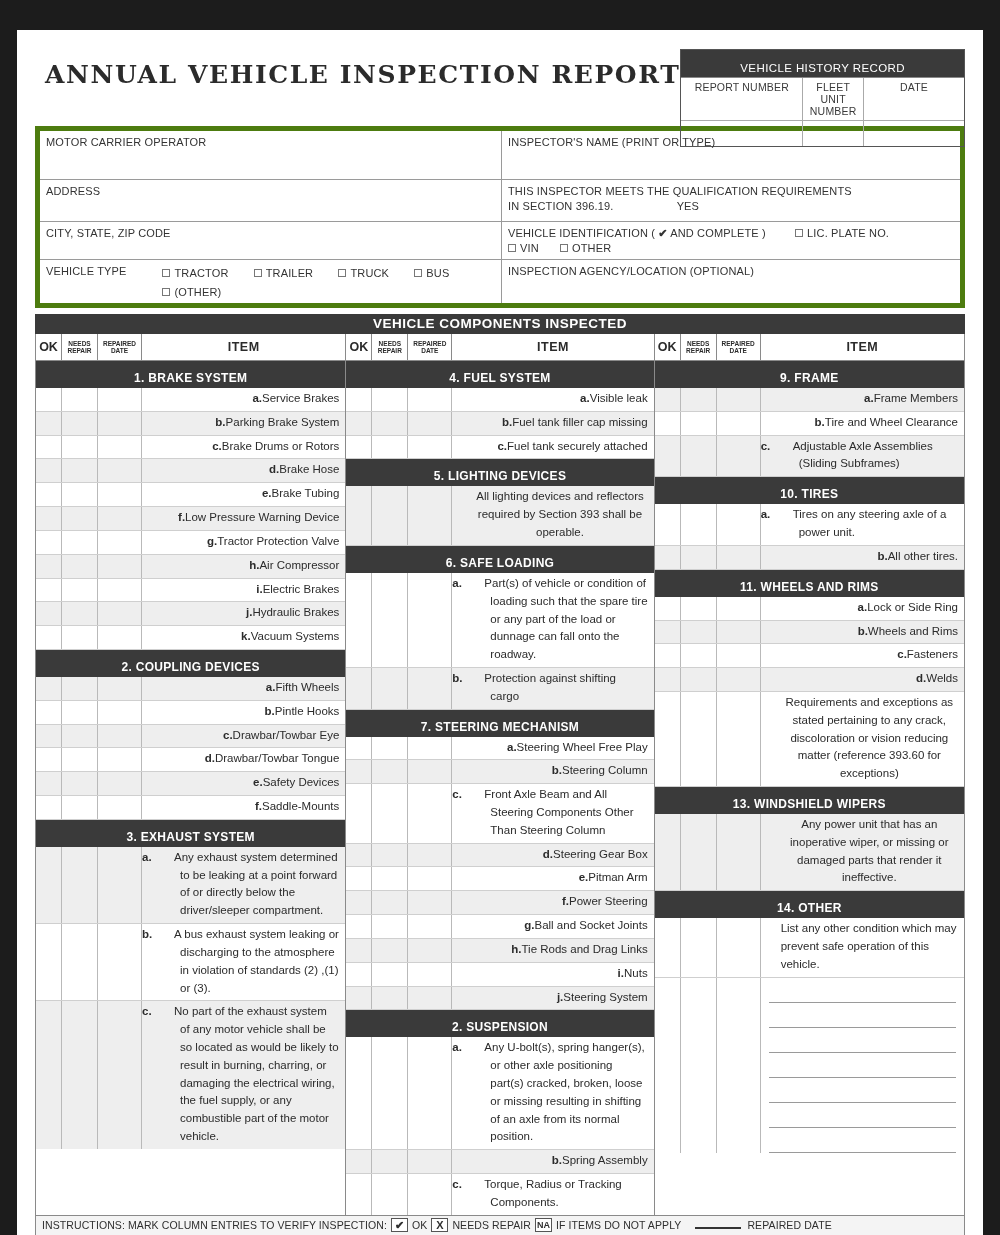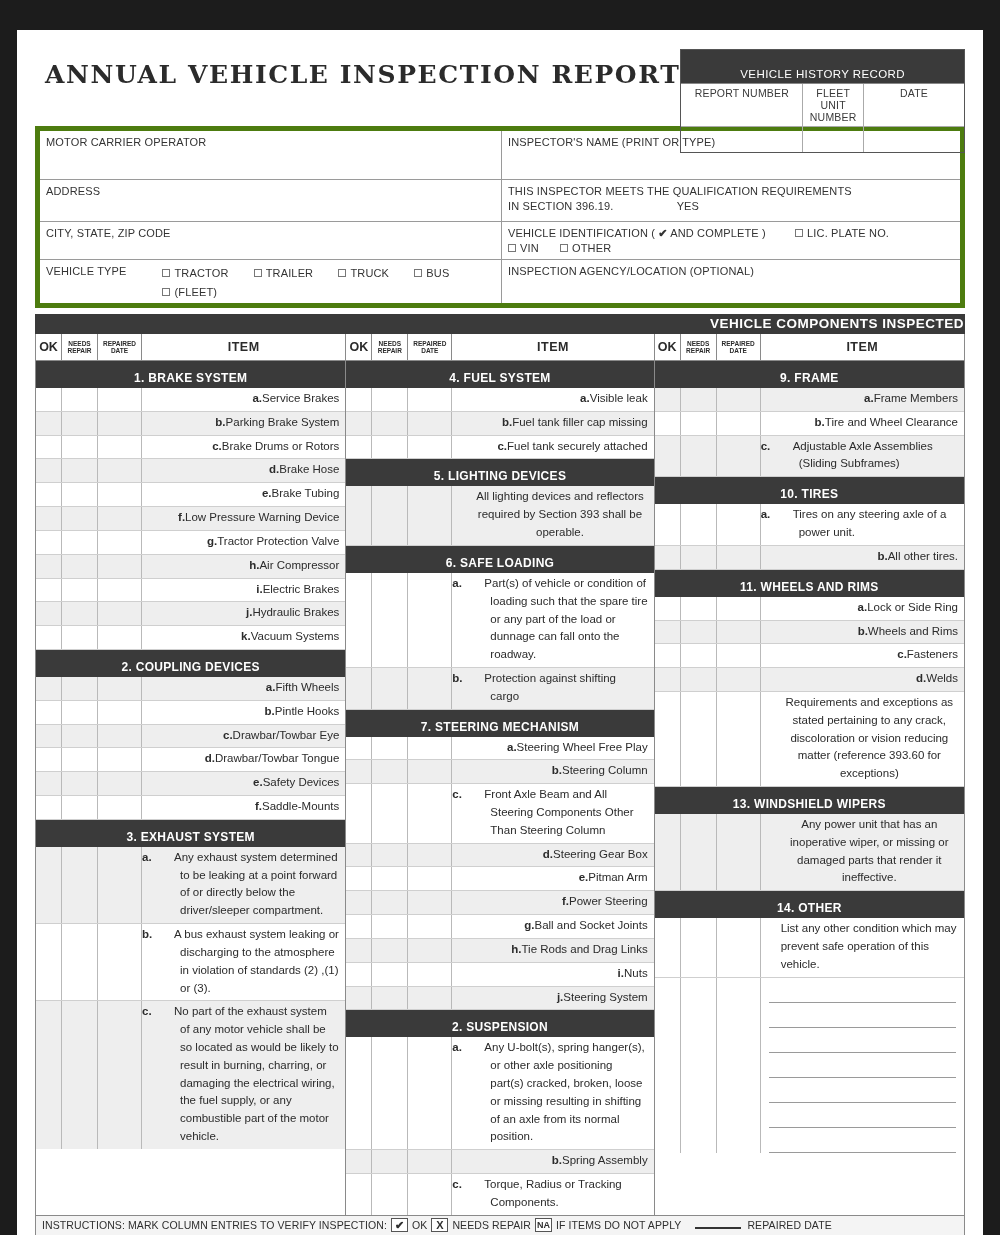--- a/index.html
+++ b/index.html
@@ -22,21 +22,21 @@
   .title {
     font-size:25px; font-weight:bold; letter-spacing:1.6px;
     color:#2b2b2b; margin-top:12px; margin-left:10px;
     font-family:"DejaVu Serif", serif;
     white-space:nowrap;
   }
   .vhr { margin-left:auto; width:420px; margin-top:1px;
          border:1px solid #555; }
   .vhr-title {
     background:#3a3a3a; color:#fff; text-align:center;
-    font-size:11.5px; letter-spacing:.4px; padding:18px 0 3px 0;
+    font-size:11.5px; letter-spacing:.4px; padding:12px 0 3px 0;
   }
   .vhr-cols { display:flex; border-top:1px solid #888; }
   .vhr-cols > div { font-size:10.5px; color:#3a3a3a; text-align:center;
                     padding:3px 0 3px 0; letter-spacing:.2px; }
   .vhr-c1 { width:122px; border-right:1px solid #aaa; }
   .vhr-c2 { flex:1; border-right:1px solid #aaa; }
   .vhr-c3 { width:100px; }
   .vhr-blank { display:flex; border-top:1px solid #aaa; height:26px; }
   .vhr-blank > div:nth-child(1){ width:122px; border-right:1px solid #aaa; }
   .vhr-blank > div:nth-child(2){ flex:1; border-right:1px solid #aaa; }
@@ -57,21 +57,21 @@
         border:1px solid #777; margin-right:4px; position:relative; top:0px; }
   .vt-row { display:flex; align-items:flex-start; }
   .vt-label { margin-right:36px; white-space:nowrap; }
   .vt-opts { line-height:1.7; }
   .vt-opts span.opt { margin-right:22px; white-space:nowrap; }
   .indent-yes { display:inline-block; margin-left:60px; }
   .tick { font-weight:bold; }
 
   
   .banner {
-    background:#3a3a3a; color:#fff; text-align:right;
+    background:#3a3a3a; color:#fff; text-align:center;
     font-size:13.5px; font-weight:bold; letter-spacing:.5px;
     padding:2px 0 3px 0; margin-top:6px;
     border-left:1px solid #3a3a3a; border-right:1px solid #3a3a3a;
   }
 
   
   .grid { display:flex; border:1px solid #8a8a8a; border-top:none; }
   .col { width:33.333%; }
   .col.mid { border-left:1px solid #8a8a8a; border-right:1px solid #8a8a8a; }
 
@@ -163,21 +163,21 @@
       </div>
       <div class="cell h-44">
         <div class="vt-row">
           <span class="vt-label">VEHICLE TYPE</span>
           <span class="vt-opts">
             <span class="opt"><span class="cb"></span><span>TRACTOR</span></span>
             <span class="opt"><span class="cb"></span><span>TRAILER</span></span>
             <span class="opt"><span class="cb"></span><span>TRUCK</span></span>
             <span class="opt"><span class="cb"></span><span>BUS</span></span>
             <br>
-            <span class="opt"><span class="cb"></span><span>(FLEET)</span></span>
+            <span class="opt"><span class="cb"></span><span>(OTHER)</span></span>
           </span>
         </div>
       </div>
     </div>
 
     <div class="carrier-r">
       <div class="cell h-48">
         <span>INSPECTOR'S NAME (PRINT OR TYPE)</span>
       </div>
       <div class="cell h-42">

